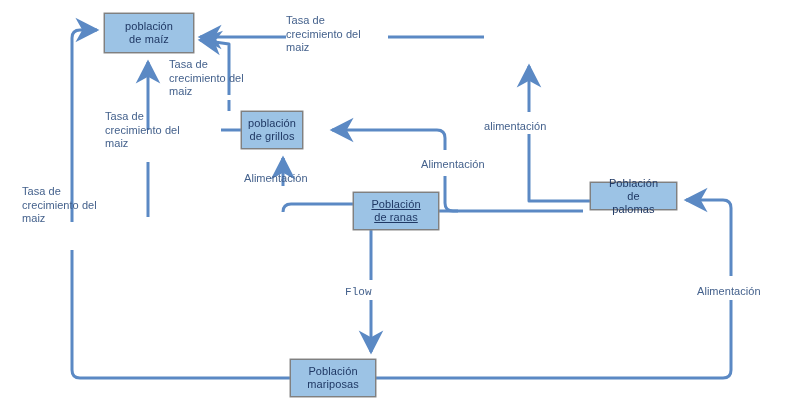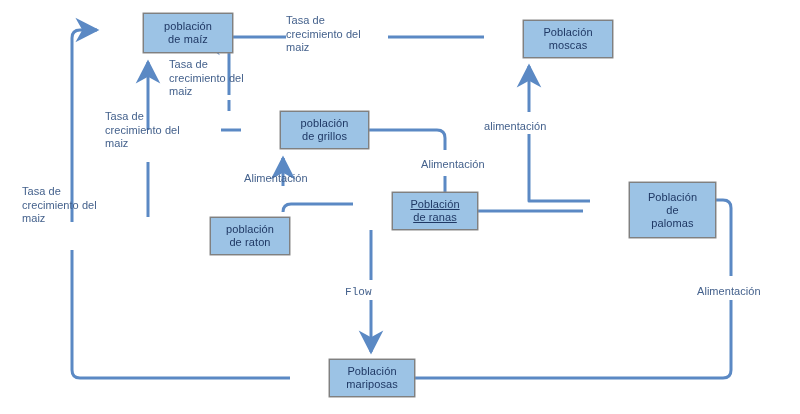--- a/index.html
+++ b/index.html
@@ -30,21 +30,20 @@
     display:flex;
     align-items:center;
     justify-content:center;
     text-align:center;
     color:#1F3864;
     font-size:11px;
     line-height:13px;
     letter-spacing:0.1px;
     padding:1px 15px;
     z-index:3;
-    margin-left:39px;
   }
   .edge-label{
     position:absolute;
     color:#44618C;
     font-size:11px;
     line-height:13.5px;
     text-align:left;
     background:transparent;
     white-space:pre-line;
     z-index:4;
@@ -97,41 +96,33 @@
       <path d="M376,378 L723,378 Q731,378 731,370 L731,300"></path>
       <path d="M731,276 L731,208 Q731,200 723,200 L686,200" marker-end="url(#ah)"></path>
     </g>
   </svg>
 
   <div class="node" style="left:104px; top:13px; width:90px; height:40px;">
     <span>población de
 maíz</span>
   </div>
 
-  <div class="node" style="left:484px; top:20px; width:90px; height:38px;">
-    <span>Población
-moscas</span>
-  </div>
 
-  <div class="node" style="left:241px; top:111px; width:89px; height:38px;justify-content:center;">
+  <div class="node" style="left:241px; top:111px; width:62px; height:38px;justify-content:center;">
     <span>población de
 grillos</span>
   </div>
 
-  <div class="node" style="left:171px; top:217px; width:80px; height:38px;">
-    <span>población de
-raton</span>
-  </div>
 
   <div class="node" style="left:353px; top:192px; width:86px; height:38px;text-decoration:underline;">
     <span>Población de
 ranas</span>
   </div>
 
-  <div class="node" style="left:590px; top:182px; width:87px; height:56px;">
+  <div class="node" style="left:590px; top:182px; width:87px; height:28px;">
     <span>Población de
 palomas</span>
   </div>
 
   <div class="node" style="left:290px; top:359px; width:86px; height:38px;justify-content:center;">
     <span>Población
 mariposas</span>
   </div>
 
   <div class="edge-label" style="left:286px; top:14px; width:120px;">Tasa de

